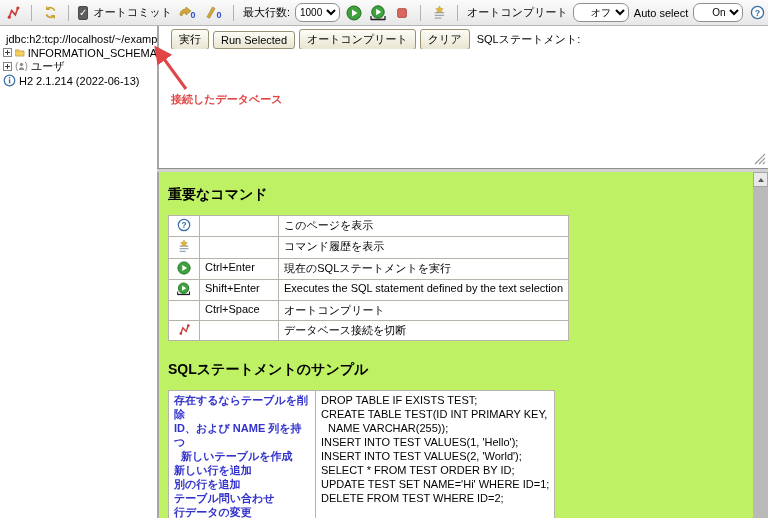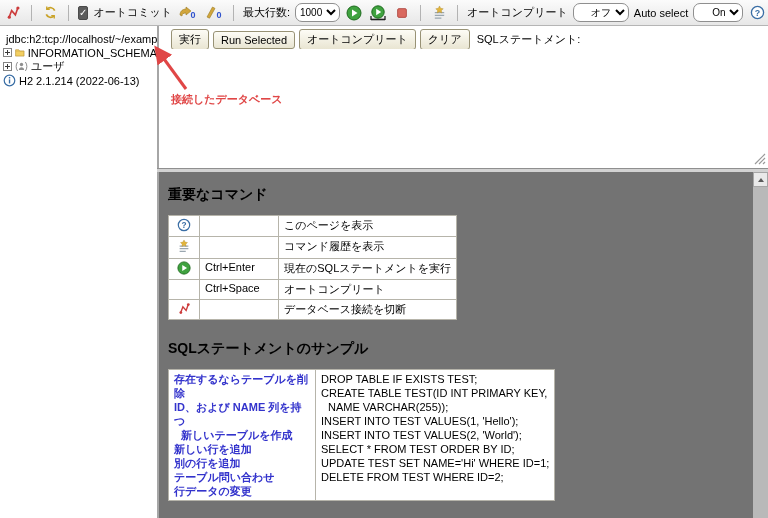--- a/index.html
+++ b/index.html
@@ -36,21 +36,21 @@
     background:linear-gradient(#fdfcf6,#e9e5d2);border:1px solid #989275;border-radius:3px;
     padding:2px 7px;cursor:pointer;}
   .sql-label{margin-left:3px;}
   .sql-editor{position:absolute;left:0;top:23px;right:14px;bottom:14px;border:none;outline:none;resize:none;
     font-family:"Liberation Sans",sans-serif;font-size:11px;}
   .resize-grip{position:absolute;right:2px;bottom:3px;width:12px;height:12px;cursor:nwse-resize;}
 
   .hsplitter{position:absolute;left:157px;right:0;top:168px;height:4px;background:#d2d2d2;border-top:1px solid #8f8f8f;box-sizing:border-box;cursor:ns-resize;}
 
   
-  .help-pane{position:absolute;left:159px;top:172px;right:0;bottom:0;background:#737373;overflow:hidden;}
+  .help-pane{position:absolute;left:159px;top:172px;right:0;bottom:0;background:#bef264;overflow:hidden;}
   .help-scrollbar{position:absolute;right:0;top:0;width:15px;bottom:0;background:#b9b9b9;cursor:pointer;}
   .sb-up{position:absolute;left:0;top:0;width:15px;height:15px;box-sizing:border-box;background:#e9e9e9;border:1px solid #a6a6a6;
     display:flex;align-items:center;justify-content:center;}
   .sb-up-tri{width:0;height:0;border-left:3px solid transparent;border-right:3px solid transparent;border-bottom:4px solid #5a5a5a;}
   .help-content{position:absolute;left:9px;top:4px;right:22px;}
   .help-heading{font-size:14px;font-weight:bold;margin:10px 0 11px 0;}
   .help-heading.second{margin-top:20px;}
 
   table.cmds, table.samples{border-collapse:collapse;background:#fff;}
   table.cmds td, table.samples td{border:1px solid #b6b4aa;padding:2px 5px;font-size:11px;vertical-align:top;}
@@ -245,20 +245,32 @@
           <td class="col-icon">
             <svg width="14" height="14" viewBox="0 0 16 16">
               <circle cx="8" cy="8" r="7" fill="#3fa23f" stroke="#1e6b1e"></circle>
               <path d="M6 4.5v7l5.5-3.5z" fill="#fff"></path>
             </svg>
           </td>
           <td class="col-key">Ctrl+Enter</td>
           <td class="col-desc">現在のSQLステートメントを実行</td>
         </tr>
         <tr>
+          <td class="col-icon">
+            <svg width="16" height="14" viewBox="0 0 19 16">
+              <path d="M2 14.5h14" stroke="#222" stroke-width="1.6"></path>
+              <path d="M2 11v4M16 11v4" stroke="#222" stroke-width="1.3"></path>
+              <circle cx="9" cy="7" r="6.2" fill="#3fa23f" stroke="#1e6b1e"></circle>
+              <path d="M7.2 3.8v6.4l5-3.2z" fill="#fff"></path>
+            </svg>
+          </td>
+          <td class="col-key">Shift+Enter</td>
+          <td class="col-desc">Executes the SQL statement defined by the text selection</td>
+        </tr>
+        <tr>
           <td class="col-icon"></td>
           <td class="col-key">Ctrl+Space</td>
           <td class="col-desc">オートコンプリート</td>
         </tr>
         <tr>
           <td class="col-icon">
             <svg width="13" height="13" viewBox="0 0 16 16">
               <path d="M3.5 12.5 L6 6 L10 10.5 L12.5 3.5" stroke="#cc3b3b" stroke-width="1.7" fill="none" stroke-linecap="round"></path>
               <circle cx="3.5" cy="13" r="1.7" fill="#cc3b3b"></circle>
                   <circle cx="12.7" cy="3.2" r="1.7" fill="#cc3b3b"></circle>

